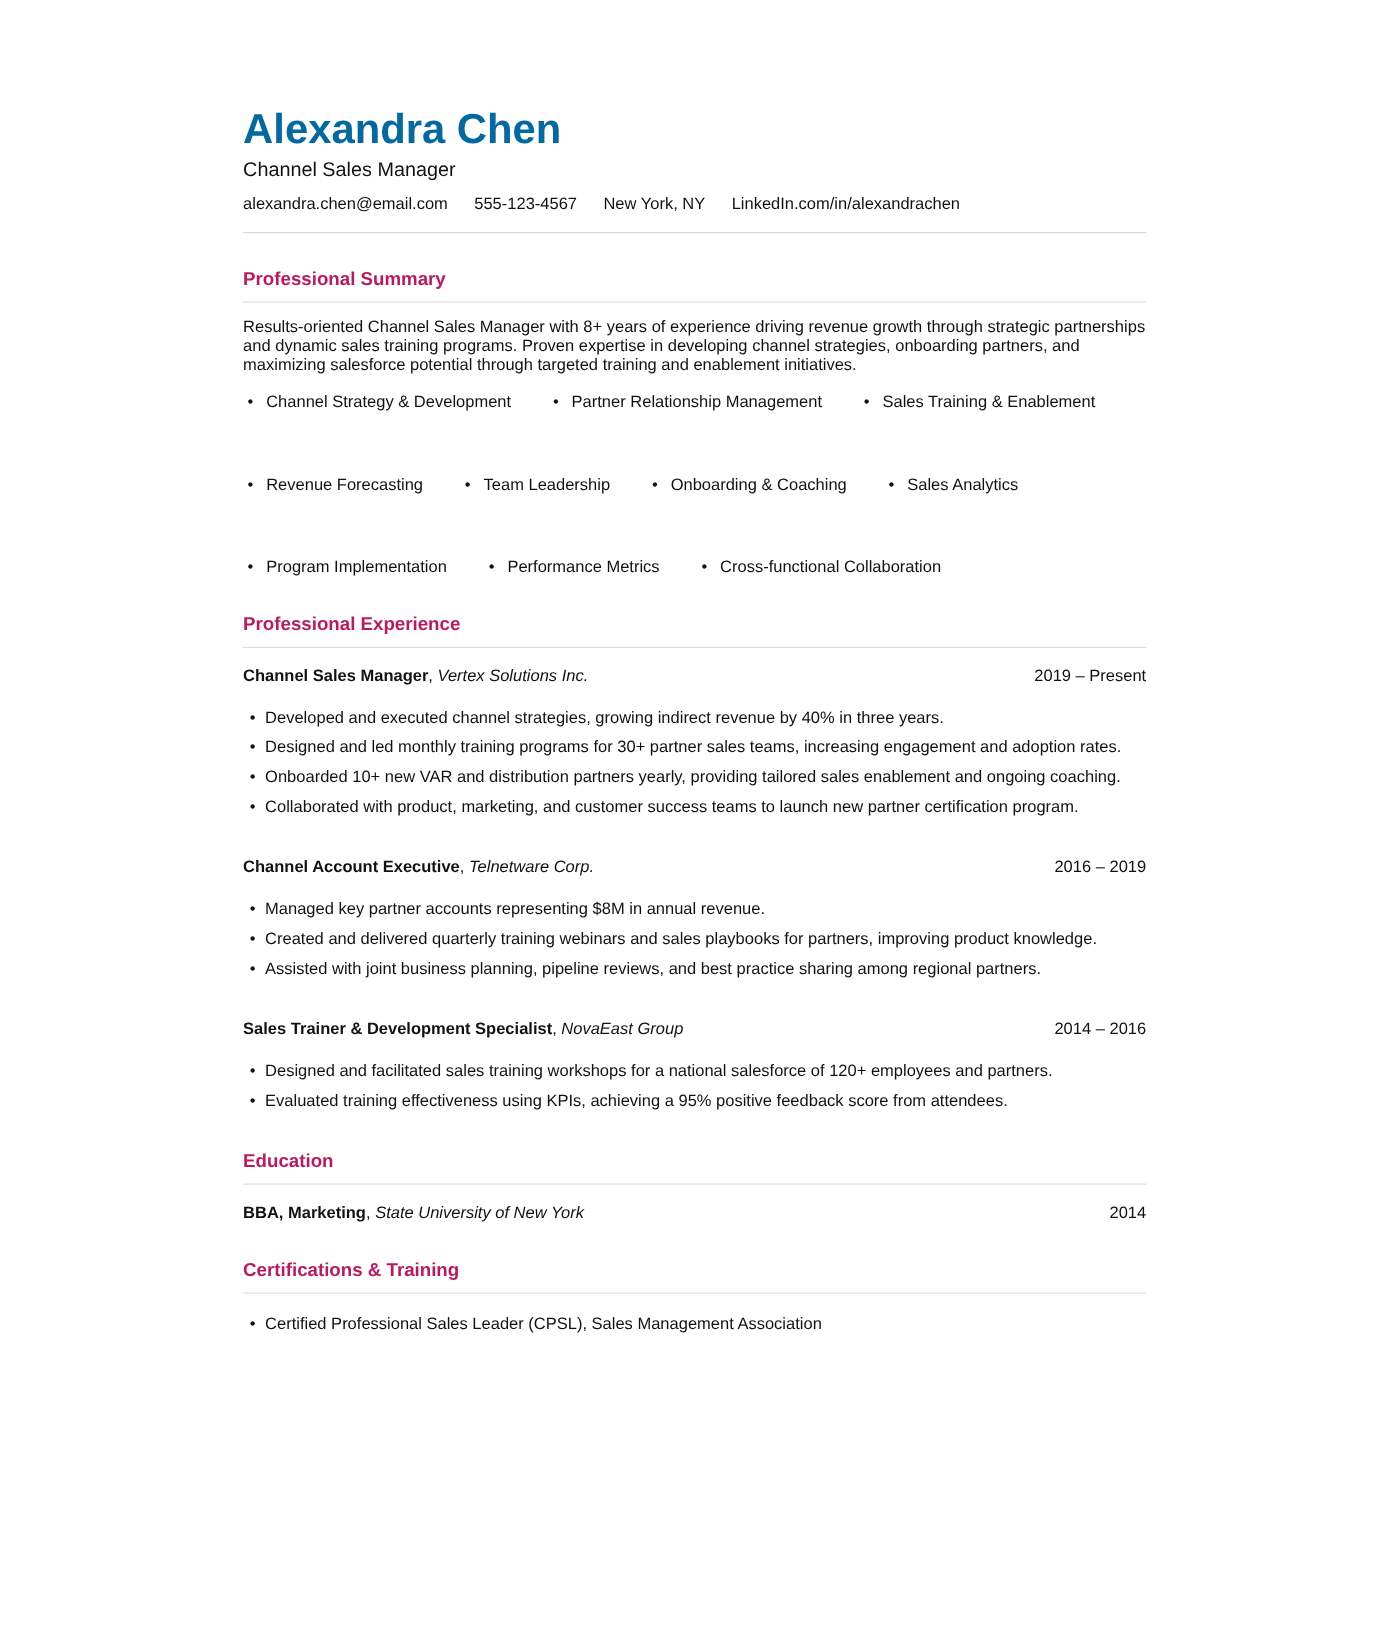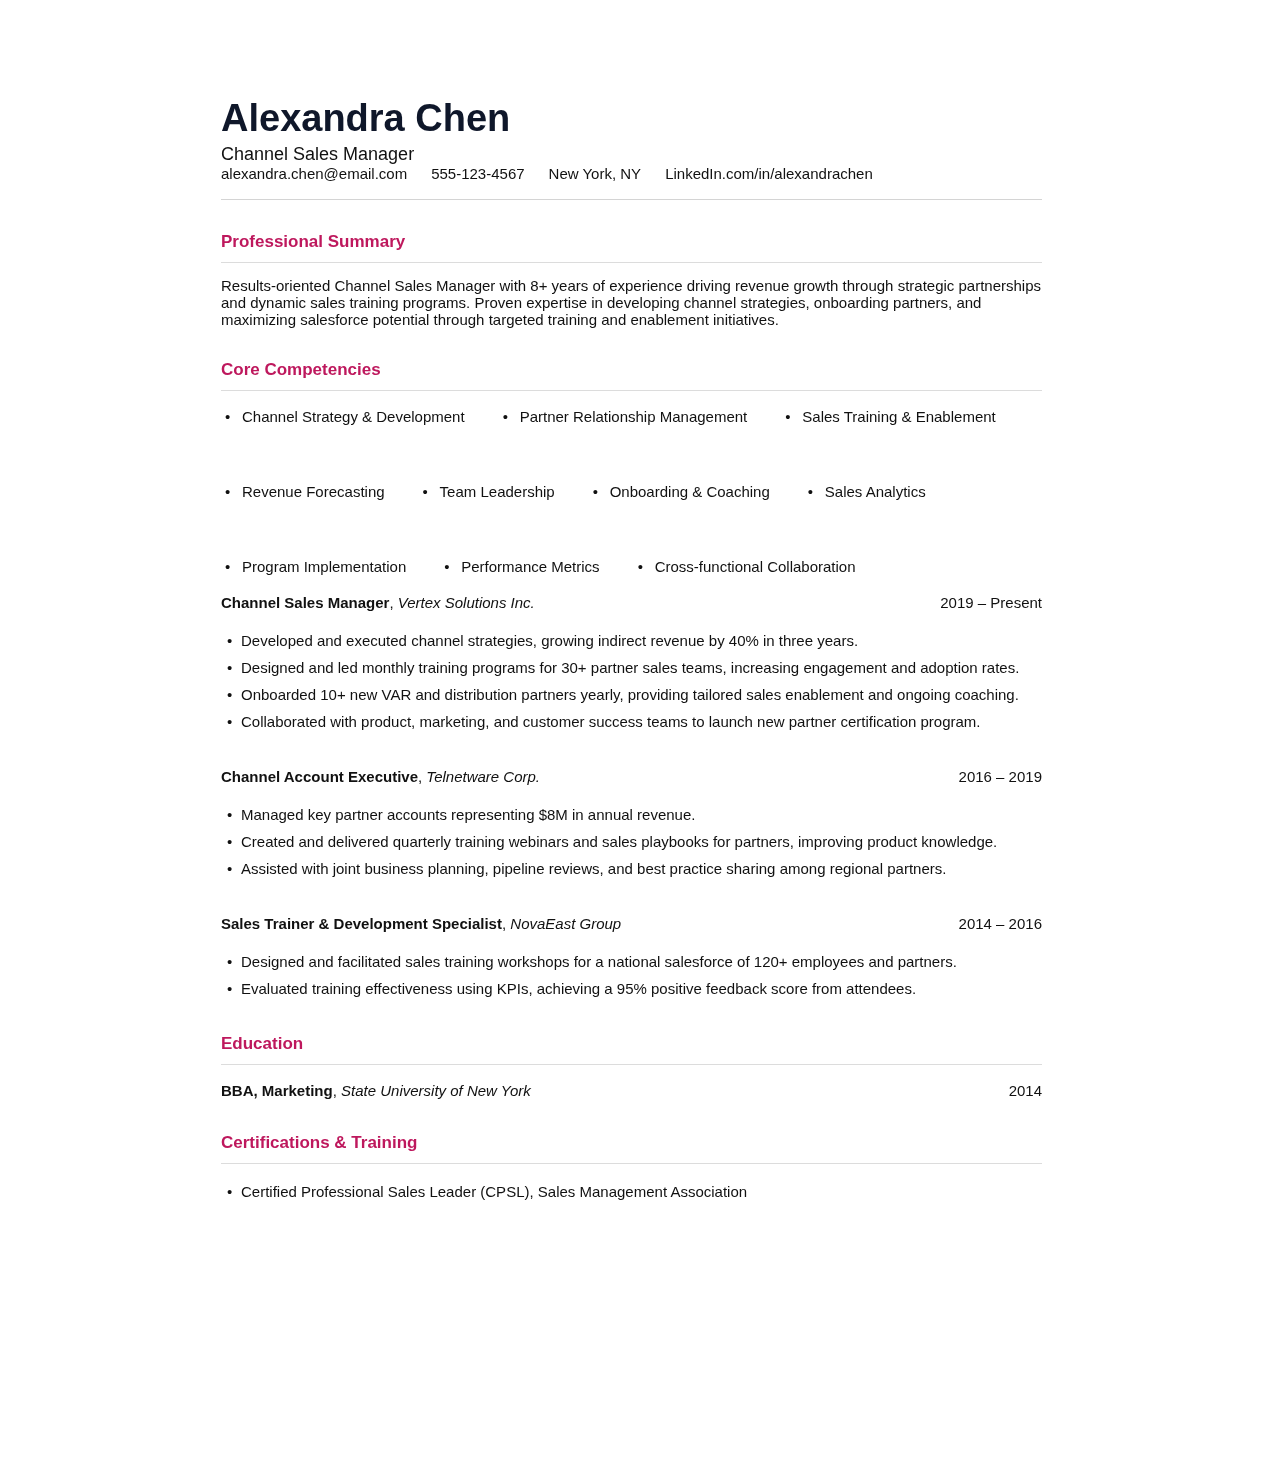--- a/index.html
+++ b/index.html
@@ -16,31 +16,31 @@
     width: 821px;
     padding: 96px 221px 80px 221px;
   }
 
   
   h1.name {
     margin: 0;
     font-size: 38px;
     line-height: 44px;
     font-weight: 700;
-    color: #0f172a;
+    color: #0369a1;
   }
   .subtitle {
     margin-top: 4px;
     font-size: 18px;
     line-height: 21px;
   }
   .contact {
     display: flex;
     gap: 24px;
-    margin-top: 0;
+    margin-top: 12px;
     font-size: 15px;
     line-height: 18px;
   }
   .header-rule {
     margin-top: 16px;
     border-top: 1px solid #d4d4d4;
     height: 0;
   }
 
   
@@ -133,21 +133,20 @@
     </div>
     <div class="header-rule"></div>
   </header>
 
   <section>
     <h2>Professional Summary</h2>
     <p class="summary-text">Results-oriented Channel Sales Manager with 8+ years of experience driving revenue growth through strategic partnerships and dynamic sales training programs. Proven expertise in developing channel strategies, onboarding partners, and maximizing salesforce potential through targeted training and enablement initiatives.</p>
   </section>
 
   <section>
-    <h2>Core Competencies</h2>
     <div class="comp-rows">
       <div class="comp-row">
         <div class="comp-item">
             <span class="bl">•</span>
             <span>Channel Strategy &amp; Development</span>
           </div>
         <div class="comp-item">
             <span class="bl">•</span>
             <span>Partner Relationship Management</span>
           </div>
@@ -185,20 +184,21 @@
           </div>
         <div class="comp-item">
             <span class="bl">•</span>
             <span>Cross-functional Collaboration</span>
           </div>
       </div>
     </div>
   </section>
 
   <section>
+    <h2>Professional Experience</h2>
 
     <div class="job">
       <div class="job-header">
         <span><span class="job-title">Channel Sales Manager</span><span>, </span><span class="job-company">Vertex Solutions Inc.</span></span>
         <span class="job-dates">2019 – Present</span>
       </div>
       <ul class="bullets">
         <li>
             <span class="bl">•</span>
             <span>Developed and executed channel strategies, growing indirect revenue by 40% in three years.</span>

